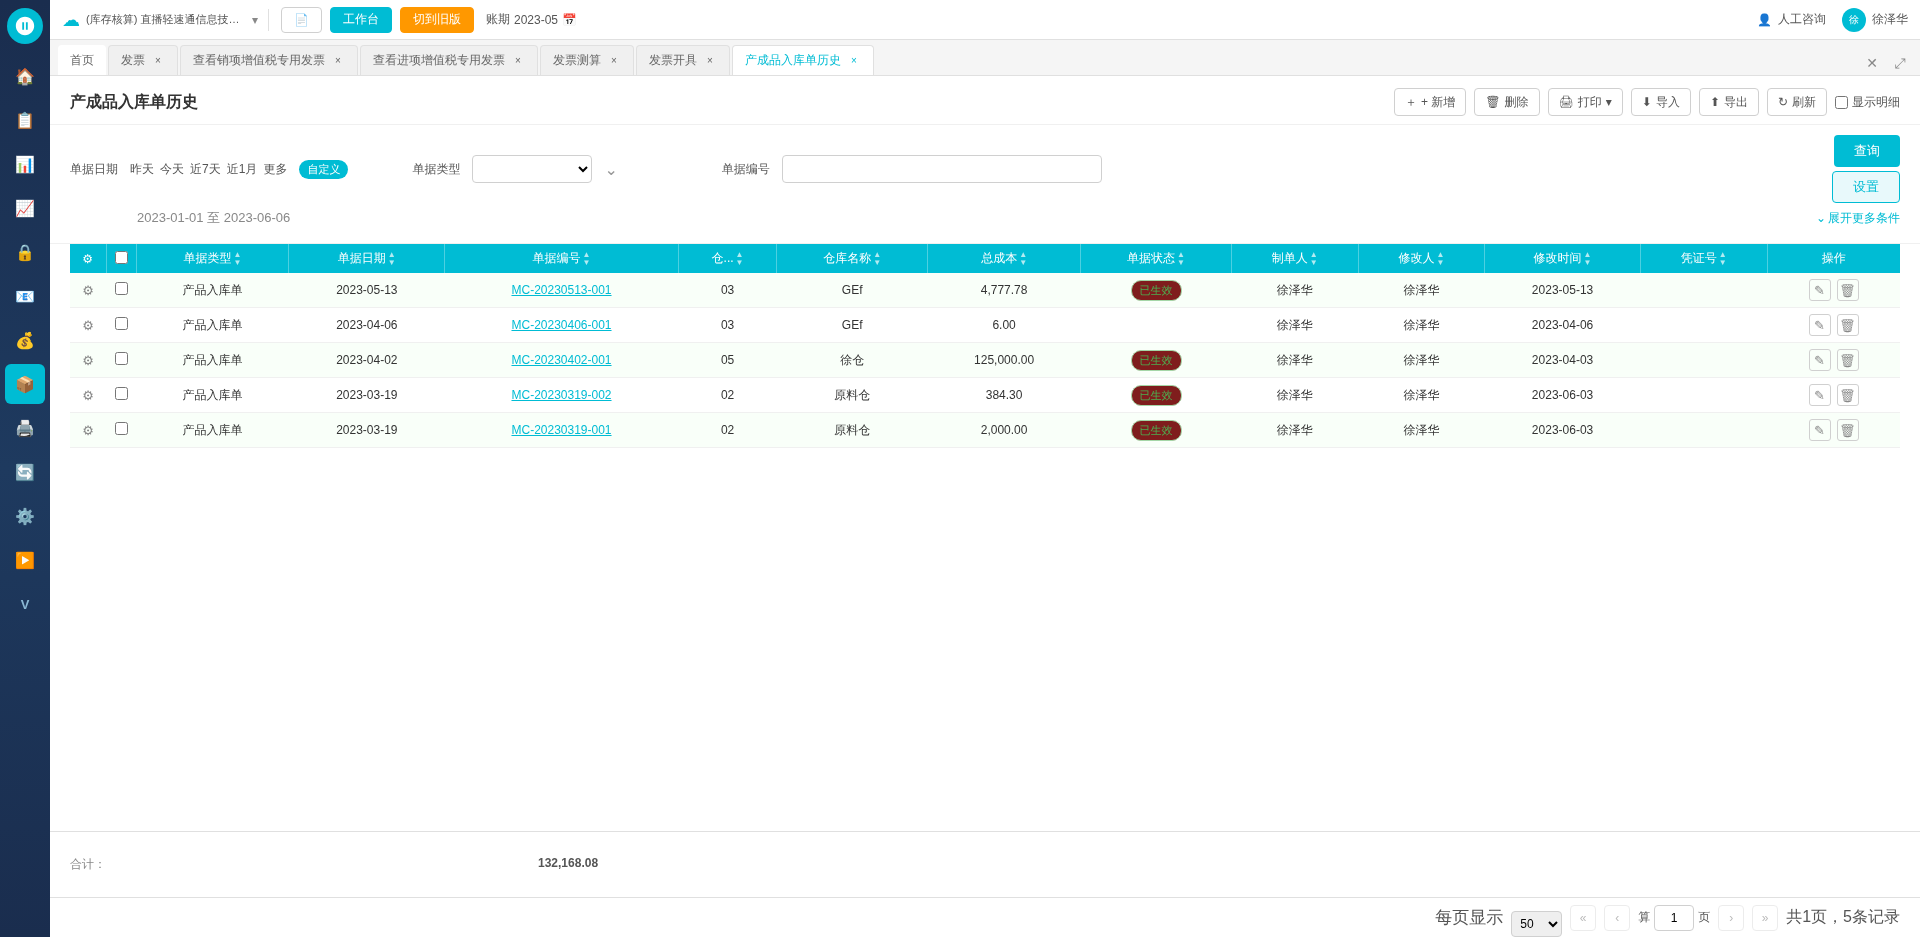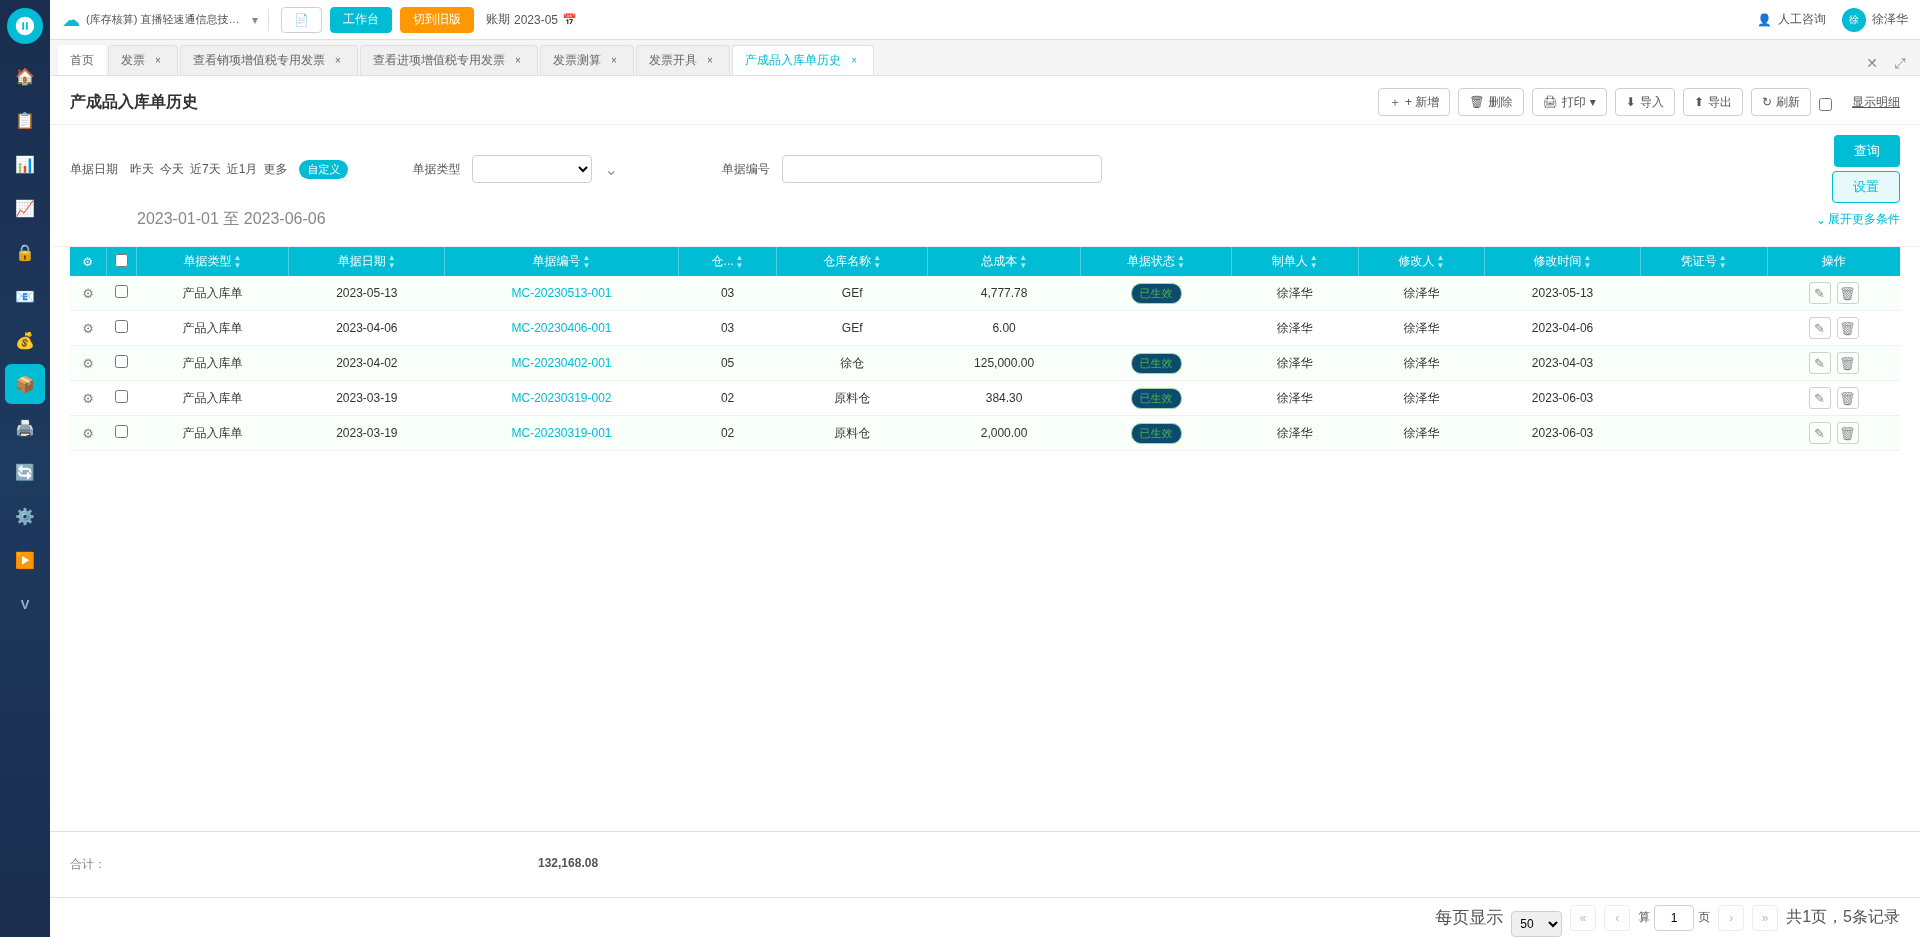--- a/index.html
+++ b/index.html
@@ -37,49 +37,49 @@
     .win-btn { width: 24px; height: 24px; display: flex; align-items: center; justify-content: center; cursor: pointer; color: #888; font-size: 14px; }
 
     
     .page-content { flex: 1; background: #fff; overflow: auto; padding: 0; display: flex; flex-direction: column; }
 
     
     .page-header { padding: 12px 20px 8px 20px; display: flex; align-items: center; justify-content: space-between; border-bottom: 1px solid #f0f0f0; }
     .page-title { font-size: 16px; font-weight: bold; color: #333; }
     .page-actions { display: flex; align-items: center; gap: 8px; }
     .action-btn { height: 28px; padding: 0 10px; border: 1px solid #d0d0d0; border-radius: 4px; background: #fff; cursor: pointer; font-size: 12px; color: #555; display: flex; align-items: center; gap: 4px; }
-    .show-detail-label { font-size: 12px; color: #555; display: flex; align-items: flex-end; gap: 20px; cursor: pointer; text-decoration: underline; }
+    .show-detail-label { font-size: 12px; color: #555; display: flex; align-items: center; gap: 4px; cursor: pointer; }
 
     
     .filter-area { padding: 10px 20px; border-bottom: 1px solid #f0f0f0; }
     .filter-row { display: flex; align-items: center; gap: 12px; margin-bottom: 6px; flex-wrap: wrap; }
     .filter-label { font-size: 12px; color: #555; white-space: nowrap; }
     .filter-date-links { display: flex; gap: 6px; }
     .filter-date-link { font-size: 12px; color: #555; cursor: pointer; }
     .filter-tag { background: #00bcd4; color: white; padding: 2px 8px; border-radius: 10px; font-size: 11px; cursor: pointer; }
-    .filter-date-range { font-size: 16px; color: #888; }
+    .filter-date-range { font-size: 13px; color: #888; }
     .filter-select { height: 28px; border: 1px solid #d0d0d0; border-radius: 4px; padding: 0 8px; font-size: 12px; min-width: 120px; background: #fff; cursor: pointer; }
     .filter-input { height: 28px; border: 1px solid #d0d0d0; border-radius: 4px; padding: 0 8px; font-size: 12px; min-width: 200px; }
     .expand-btn { font-size: 12px; color: #00bcd4; cursor: pointer; display: flex; align-items: center; gap: 2px; border: none; background: none; }
     .query-btn { height: 32px; padding: 0 20px; background: #00bcd4; color: white; border: none; border-radius: 4px; cursor: pointer; font-size: 13px; }
     .set-btn { height: 32px; padding: 4px 20px; background: #e8f9fb; color: #00bcd4; border: 1px solid #00bcd4; border-radius: 4px; cursor: pointer; font-size: 13px; }
     .query-area { display: flex; flex-direction: column; align-items: flex-end; gap: 4px; margin-left: auto; }
 
     
     .table-container { flex: 1; overflow: auto; padding: 0 20px; }
     .data-table { width: 100%; border-collapse: collapse; font-size: 12px; }
     .data-table thead { background: #00bcd4; }
     .data-table thead th { color: white; padding: 6px 8px; text-align: center; font-weight: normal; border-right: 1px solid rgba(255,255,255,0.3); white-space: nowrap; font-size: 12px; }
     .data-table thead th:last-child { border-right: none; }
     .data-table tbody tr { border-bottom: 1px solid #f0f0f0; }
     .data-table tbody tr.row-alt { background: #f9fff9; }
     .data-table tbody td { padding: 6px 8px; text-align: center; color: #333; }
-    .data-table tbody td.link { color: #00bcd4; cursor: pointer; }
+    .data-table tbody td.link { color: #00bcd4; cursor: pointer; text-decoration: underline; }
     .status-badge { display: inline-block; padding: 2px 8px; border-radius: 10px; font-size: 11px; }
-    .status-active { background: #0c4a6e; color: #4caf50; border: 1px solid #a5d6a7; }
+    .status-active { background: #7f1d1d; color: #4caf50; border: 1px solid #a5d6a7; }
     .action-icons { display: flex; align-items: center; justify-content: center; gap: 6px; }
     .action-icon { width: 22px; height: 22px; display: flex; align-items: center; justify-content: center; cursor: pointer; color: #888; font-size: 13px; border: 1px solid #d0d0d0; border-radius: 3px; }
     .th-sort { display: flex; align-items: center; justify-content: center; gap: 2px; }
     .sort-arrows { display: flex; flex-direction: column; line-height: 1; font-size: 8px; opacity: 0.7; }
     .th-checkbox { width: 30px; }
     .settings-icon-cell { width: 36px; }
     .checkbox-cell input[type=checkbox] { cursor: pointer; }
 
     
     .footer-area { border-top: 1px solid #e0e0e0; padding: 24px 20px; display: flex; align-items: center; }

